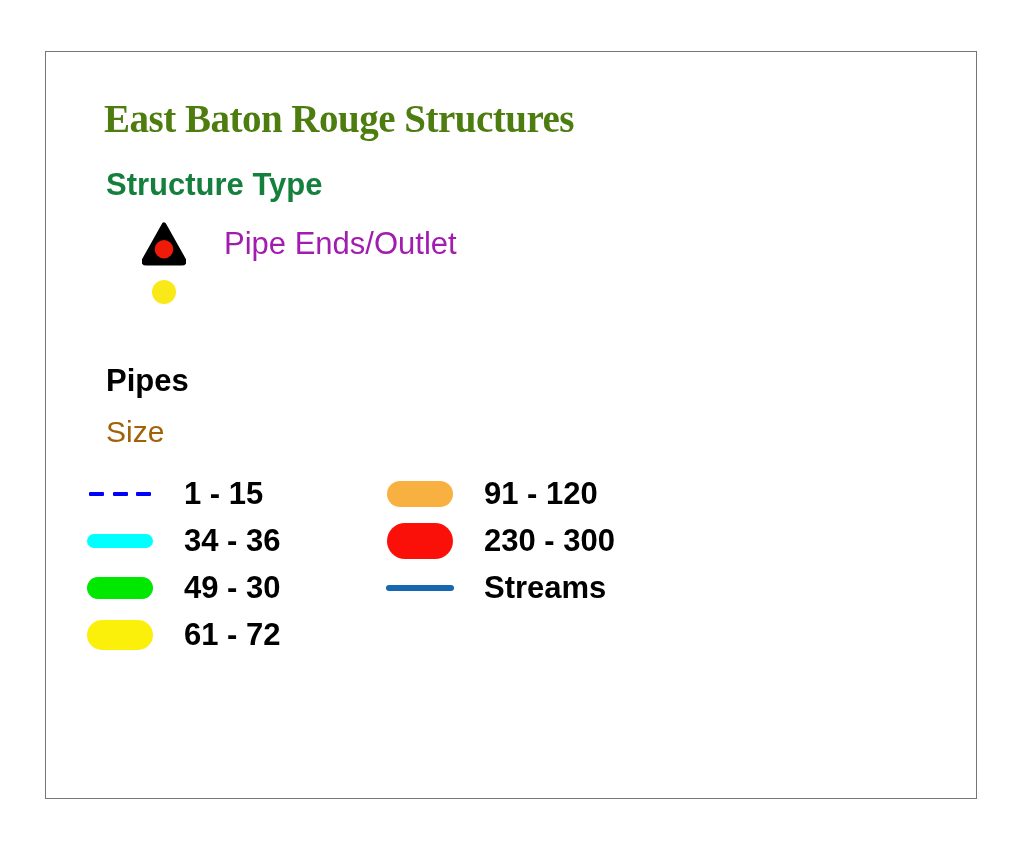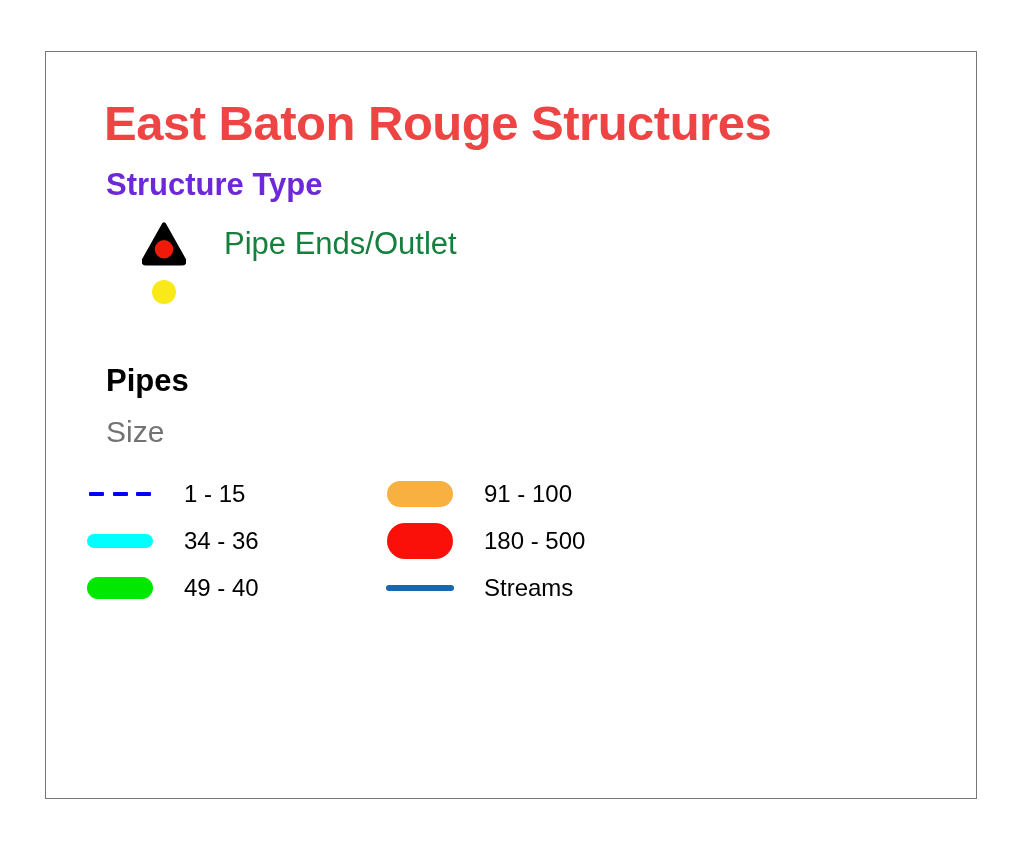--- a/index.html
+++ b/index.html
@@ -24,35 +24,36 @@
     border: 1.5px solid #767676;
     background: #ffffff;
     box-sizing: border-box;
   }
 
   
   #legend-title {
     position: absolute;
     left: 58px;
     top: 47px;
-    font-size: 49px;
+    font-size: 39px;
     font-weight: bold;
     letter-spacing: -0.5px;
-    color: #ef4444;
-    white-space: nowrap;
-    line-height: 1;
+    color: #4d7c0f;
+    white-space: nowrap;
+    line-height: 1;
+    font-family: Liberation Serif, serif;
   }
 
   #structure-type-heading {
     position: absolute;
     left: 60px;
     top: 117px;
     font-size: 31px;
     font-weight: bold;
-    color: #6d28d9;
+    color: #15803d;
     white-space: nowrap;
     line-height: 1;
   }
 
   #pipes-heading {
     position: absolute;
     left: 60px;
     top: 313px;
     font-size: 31px;
     font-weight: bold;
@@ -60,21 +61,21 @@
     white-space: nowrap;
     line-height: 1;
   }
 
   #size-subheading {
     position: absolute;
     left: 60px;
     top: 365px;
     font-size: 30px;
     font-weight: normal;
-    color: #737373;
+    color: #a16207;
     white-space: nowrap;
     line-height: 1;
   }
 
   
   #structure-type-list {
     position: absolute;
     left: 0;
     top: 168px;
     width: 100%;
@@ -94,21 +95,21 @@
     justify-content: center;
   }
   .structure-label {
     position: absolute;
     left: 178px;
     top: 0;
     height: 48px;
     display: flex;
     align-items: center;
     font-size: 31px;
-    color: #15803d;
+    color: #a21caf;
     white-space: nowrap;
   }
 
   
   #pipes-grid {
     position: absolute;
     left: 0;
     top: 418px;
     width: 100%;
   }
@@ -134,23 +135,24 @@
     align-items: center;
     justify-content: center;
   }
   .pipe-label {
     position: absolute;
     left: 110px;
     top: 0;
     height: 47px;
     display: flex;
     align-items: center;
-    font-size: 24px;
+    font-size: 31px;
     color: #000000;
     white-space: nowrap;
+    font-weight: bold;
   }
 
   
   .line-swatch {
     display: block;
     border-radius: 99px;
   }
   .dot-swatch {
     display: block;
     border-radius: 50%;
@@ -207,46 +209,54 @@
               <span style="background: rgb(0, 0, 255); height: 4px;"></span>
               <span style="background: rgb(0, 0, 255); height: 4px;"></span>
             </span>
           </span>
           <span class="pipe-label">1 - 15</span>
         </div>
         <div class="pipe-cell col-right">
           <span class="swatch-box">
             <span class="line-swatch" style="background: rgb(248, 176, 65); width: 66px; height: 26px;"></span>
           </span>
-          <span class="pipe-label">91 - 100</span>
+          <span class="pipe-label">91 - 120</span>
         </div>
       </div>
       <div class="pipe-row">
         <div class="pipe-cell col-left">
           <span class="swatch-box">
             <span class="line-swatch" style="background: rgb(0, 255, 255); width: 66px; height: 14px;"></span>
           </span>
           <span class="pipe-label">34 - 36</span>
         </div>
         <div class="pipe-cell col-right">
           <span class="swatch-box">
             <span class="line-swatch" style="background: rgb(250, 16, 8); width: 66px; height: 36px;"></span>
           </span>
-          <span class="pipe-label">180 - 500</span>
+          <span class="pipe-label">230 - 300</span>
         </div>
       </div>
       <div class="pipe-row">
         <div class="pipe-cell col-left">
           <span class="swatch-box">
             <span class="line-swatch" style="background: rgb(0, 232, 0); width: 66px; height: 22px;"></span>
           </span>
-          <span class="pipe-label">49 - 40</span>
+          <span class="pipe-label">49 - 30</span>
         </div>
         <div class="pipe-cell col-right">
           <span class="swatch-box">
             <span class="line-swatch" style="background: rgb(22, 104, 176); width: 68px; height: 6px;"></span>
           </span>
           <span class="pipe-label">Streams</span>
         </div>
       </div>
+      <div class="pipe-row">
+        <div class="pipe-cell col-left">
+          <span class="swatch-box">
+            <span class="line-swatch" style="background: rgb(250, 240, 9); width: 66px; height: 30px;"></span>
+          </span>
+          <span class="pipe-label">61 - 72</span>
+        </div>
+      </div>
     </div>
 
 </div>
 
 </body></html>

